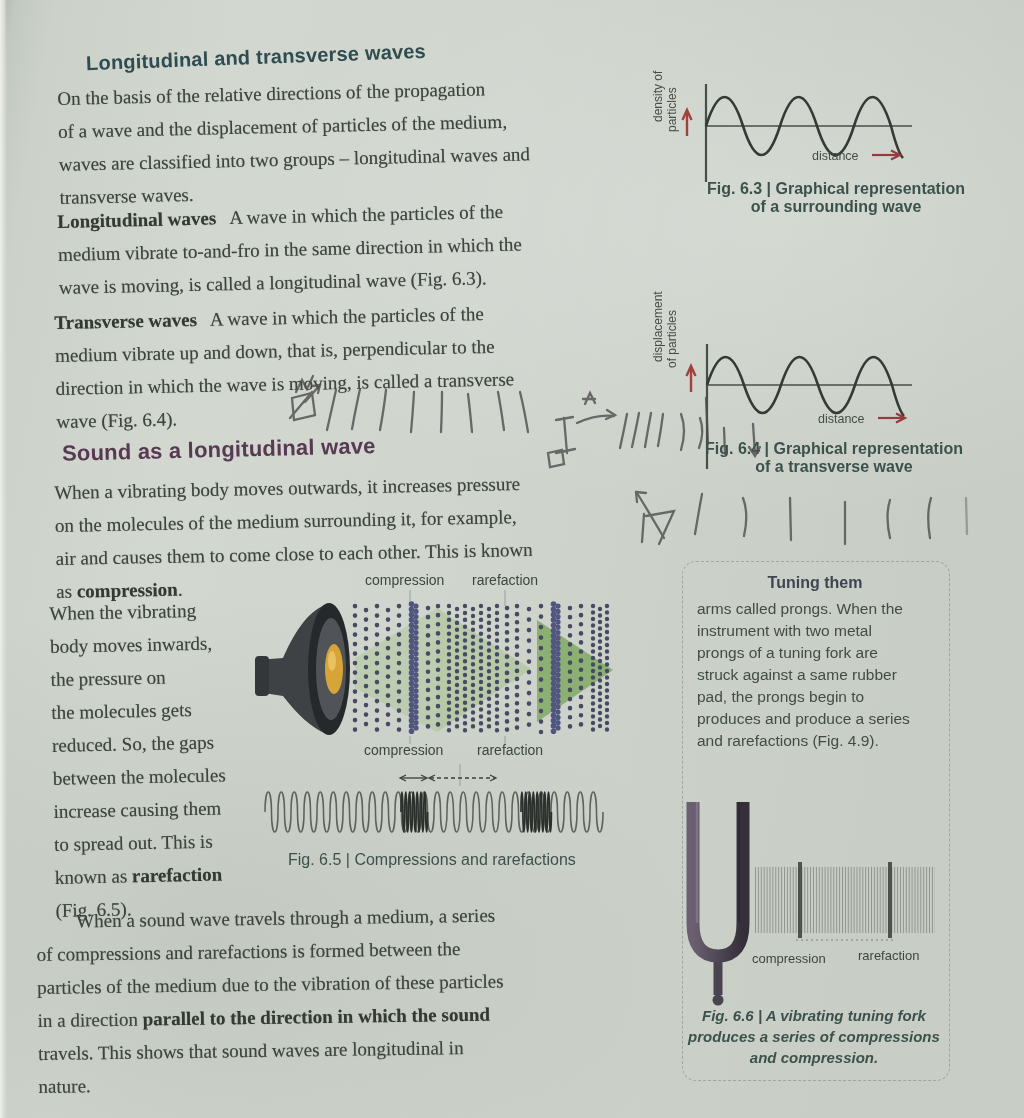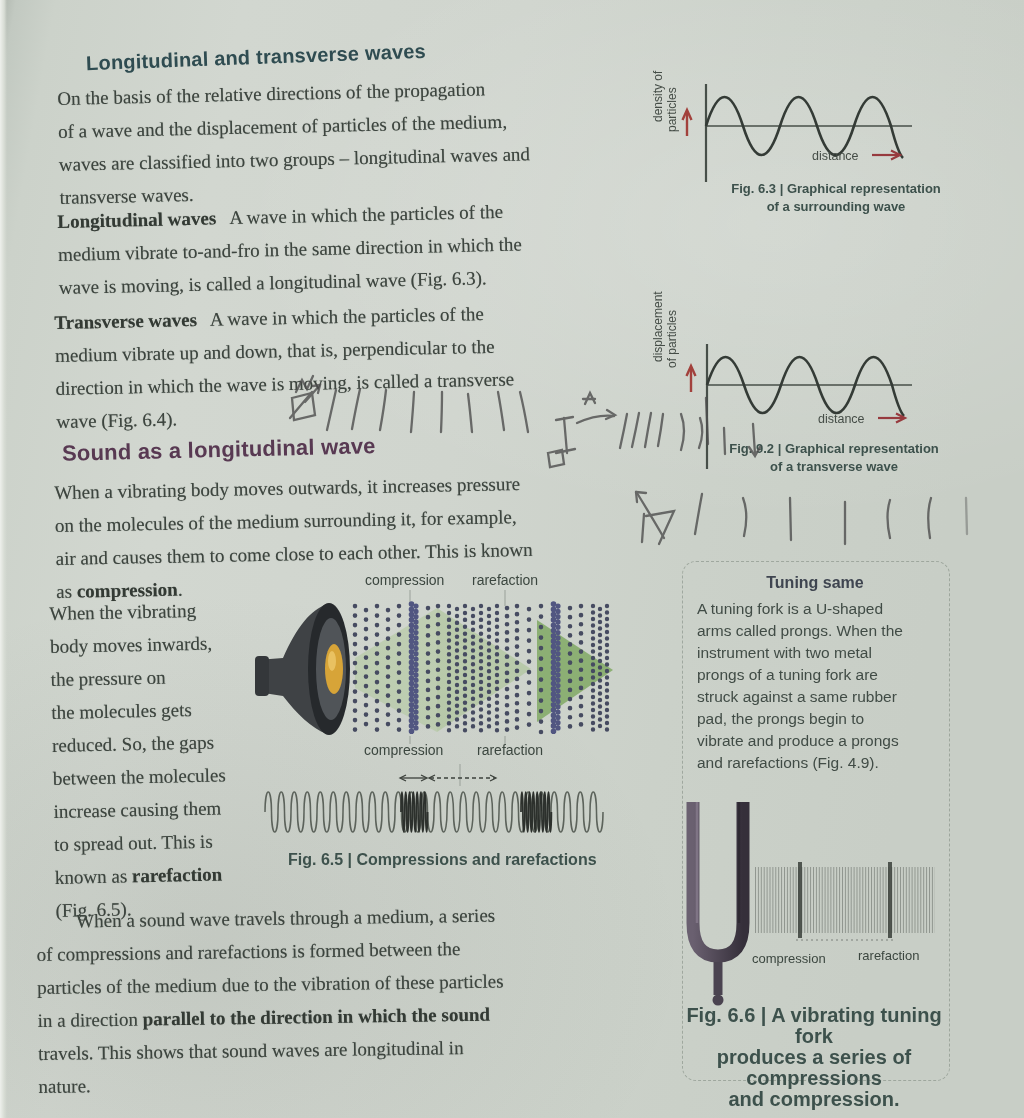--- a/index.html
+++ b/index.html
@@ -16,22 +16,22 @@
   .blk{position:absolute;}
   .ln{white-space:nowrap;font-size:19px;line-height:33px;color:#3d453f;
       text-shadow:0 0 0.7px rgba(60,70,62,0.55);}
   .ln b{color:#333a34;}
   .term{font-weight:bold;color:#333a34;margin-right:13px;}
   h1.sect{margin:0;font-family:"Liberation Sans",sans-serif;font-weight:bold;
       font-size:20px;color:#2f4c51;letter-spacing:.2px;}
   h2.sound{margin:0;font-family:"Liberation Sans",sans-serif;font-weight:bold;
       font-size:22px;color:#583952;letter-spacing:.2px;}
   .cap{font-family:"Liberation Sans",sans-serif;font-weight:bold;color:#3d514c;
-      font-size:13px;line-height:18px;text-align:center;}
-  .cap5{font-family:"Liberation Sans",sans-serif;font-weight:bold;color:#3d514c;font-size:16px;text-align:center;}
+      font-size:16px;line-height:18px;text-align:center;}
+  .cap5{font-family:"Liberation Sans",sans-serif;font-weight:normal;color:#3d514c;font-size:16px;text-align:center;}
   .flabel{position:absolute;font-family:"Liberation Sans",sans-serif;font-size:14px;color:#3b463f;}
   .flabel.small{font-size:13px;}
   .sbox{position:absolute;left:682px;top:561px;width:266px;height:518px;
       border:1px dashed rgba(125,135,125,0.55);border-radius:14px;}
   .sb-head{position:absolute;left:682px;top:574px;width:266px;text-align:center;
       font-family:"Liberation Sans",sans-serif;font-weight:bold;font-size:16px;color:#3f4550;}
   .sb-line{white-space:nowrap;font-family:"Liberation Sans",sans-serif;
       font-size:15.5px;line-height:22px;color:#414c46;}
   svg text{font-family:"Liberation Sans",sans-serif;}
   .penlayer{position:absolute;left:0;top:0;pointer-events:none;}
@@ -138,21 +138,21 @@
     <path fill="none" stroke="#343b36" stroke-width="2.6" d="M67 117 q18.5 -56 37 0 q18.5 56 37 0 q18.5 -56 37 0 q18.5 56 37 0 q18.5 -56 37 0 q7 26 12 31"></path>
     <g>
       <text x="178" y="155" font-size="12.5" fill="#454d47">distance</text>
       <g stroke="#973a3e" stroke-width="2.2" fill="none">
         <path d="M238 150 H263"></path>
           <path d="M256 145.5 L265 150 L256 154.5"></path>
       </g>
     </g>
   </svg>
   <div class="cap blk" style="left:648px;top:440px;width:372px;">
-    <div>Fig. 9.2 | Graphical representation</div>
+    <div>Fig. 6.4 | Graphical representation</div>
     <div>of a transverse wave</div>
   </div>
 
   <svg class="blk" style="left:255px;top:562px;" width="420" height="326" viewBox="0 0 420 326">
 
     <g stroke="#99a099" stroke-width="1">
       <path d="M155 28 V44" fill="none"></path>
         <path d="M250 28 V44" fill="none"></path>
       <path d="M155 174 V182" fill="none"></path>
         <path d="M250 174 V182" fill="none"></path>
@@ -220,29 +220,28 @@
     </g>
   </svg>
 
   <div class="flabel" style="left:365px;top:572px;">compression</div>
   <div class="flabel" style="left:472px;top:572px;">rarefaction</div>
   <div class="flabel" style="left:364px;top:742px;">compression</div>
   <div class="flabel" style="left:477px;top:742px;">rarefaction</div>
   <div class="cap5 blk" style="left:288px;top:851px;">Fig. 6.5 | Compressions and rarefactions</div>
 
   <div class="sbox"></div>
-  <div class="sb-head">Tuning same</div>
+  <div class="sb-head">Tuning them</div>
   <div class="blk" style="left:697px;top:598px;width:232px;">
-    <div class="sb-line">A tuning fork is a U-shaped</div>
     <div class="sb-line">arms called prongs. When the</div>
     <div class="sb-line">instrument with two metal</div>
     <div class="sb-line">prongs of a tuning fork are</div>
     <div class="sb-line">struck against a same rubber</div>
     <div class="sb-line">pad, the prongs begin to</div>
-    <div class="sb-line">vibrate and produce a prongs</div>
+    <div class="sb-line">produces and produce a series</div>
     <div class="sb-line">and rarefactions (Fig. 4.9).</div>
   </div>
 
   <svg class="blk" style="left:668px;top:790px;" width="290" height="225" viewBox="0 0 290 225">
     <defs>
       <pattern id="vl" width="2.9" height="4" patternUnits="userSpaceOnUse">
         <rect width="1" height="4" fill="#565c56"></rect>
       </pattern>
       <linearGradient id="forkshade" x1="0" y1="0" x2="1" y2="0">
         <stop offset="0" stop-color="#6a6070"></stop>
@@ -258,21 +257,21 @@
     <g>
       <path d="M25 12 L25 133 Q25 166 50 166 Q75 166 75 133 L75 12" fill="none" stroke="url(#forkshade)" stroke-width="13"></path>
       <path d="M50 172 V205" stroke="#4a4350" stroke-width="9" fill="none"></path>
       <circle cx="50" cy="210" r="5.5" fill="#4a4350"></circle>
       <path d="M29 12 L29 133" stroke="#8a7f90" stroke-width="2.5" opacity="0.7" fill="none"></path>
       <path d="M71 12 L71 133" stroke="#2a252e" stroke-width="2.5" opacity="0.7" fill="none"></path>
     </g>
   </svg>
   <div class="flabel small" style="left:752px;top:951px;">compression</div>
   <div class="flabel small" style="left:858px;top:948px;">rarefaction</div>
-  <div class="cap blk" style="left:676px;top:1005px;width:276px;font-size:20px;line-height:21px;">
+  <div class="cap blk" style="left:676px;top:1005px;width:276px;font-size:15px;line-height:21px;font-style:italic;">
     <div>Fig. 6.6 | A vibrating tuning fork</div>
     <div>produces a series of compressions</div>
     <div>and compression.</div>
   </div>
 
   <svg class="penlayer" width="1024" height="1118" viewBox="0 0 1024 1118">
     <g fill="none" stroke="#4e4e4e" stroke-width="2.3" stroke-linecap="round" opacity="0.8">
 
       <path d="M292 398 l20 -5 l3 22 l-21 5 z"></path>
       <path d="M290 418 L312 392"></path>

